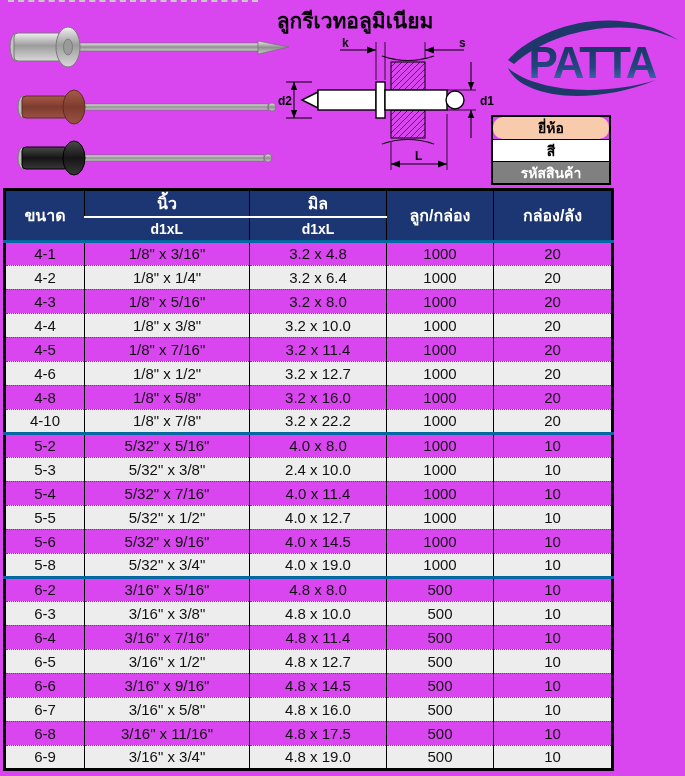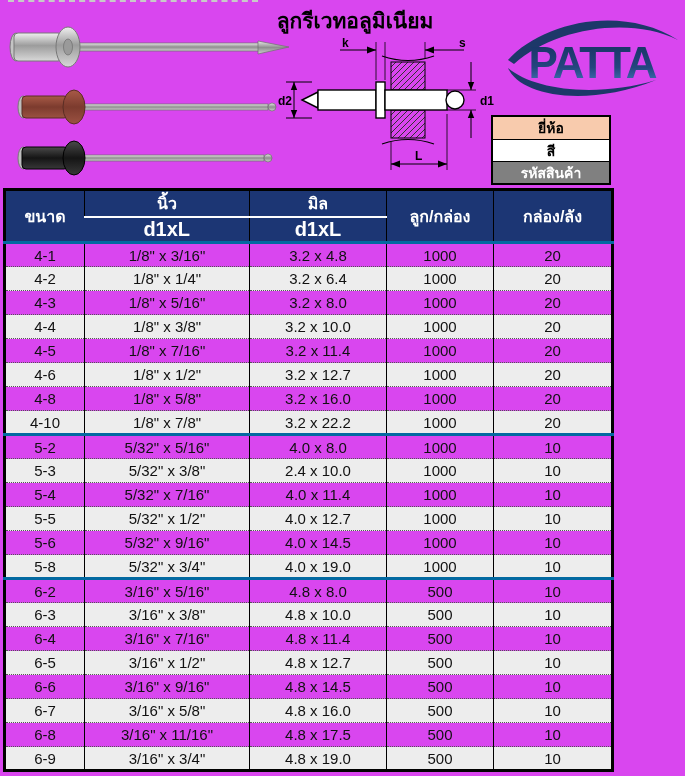--- a/index.html
+++ b/index.html
@@ -17,35 +17,35 @@
   .rivet-black  { left:8px;  top:130px; }
 
   .diagram { position:absolute; left:278px; top:36px; }
 
   .logo { position:absolute; left:500px; top:12px; }
 
   .info-table { position:absolute; left:491px; top:115px; width:120px;
                 border:2px solid #000; }
   .info-row { height:22px; display:flex; align-items:center; justify-content:center;
               font-size:14px; font-weight:bold; border-top:1.5px solid #000; }
-  .info-row:first-child { border-top:none; }
+  .info-row:first-child { border-top:none;border-radius:10px; }
   .row-brand { background:#f8cbad; color:#000; }
   .row-color { background:#ffffff; color:#000; }
   .row-code  { background:#808080; color:#ffffff; }
 
   table.spec { position:absolute; left:3px; top:188px; width:608px;
                border-collapse:collapse; table-layout:fixed;
                border:3px solid #000; }
   table.spec th, table.spec td { border-left:1.5px solid #000; }
   table.spec th:first-child, table.spec td:first-child { border-left:none; }
 
   thead th { background:#1c3674; color:#fff; font-size:16px; font-weight:bold;
              height:26px; text-align:center; vertical-align:middle; }
   thead { border-bottom:2.5px solid #000;margin-left:7px; }
-  thead th.sub { border-top:2px solid #fff; font-size:20px; height:24px; }
+  thead th.sub { border-top:2px solid #fff; font-size:14px; height:24px; }
 
   tbody { border-top:3px solid #0369a1; }
   tbody tr { height:24px; }
   tbody tr + tr { border-top:1px dotted #555;padding-left:11px; }
   tbody tr:nth-child(even) { background:#ededed; }
   tbody td { text-align:center; font-size:15px; color:#111; vertical-align:middle; }
 </style>
 </head>
 <body>
 

